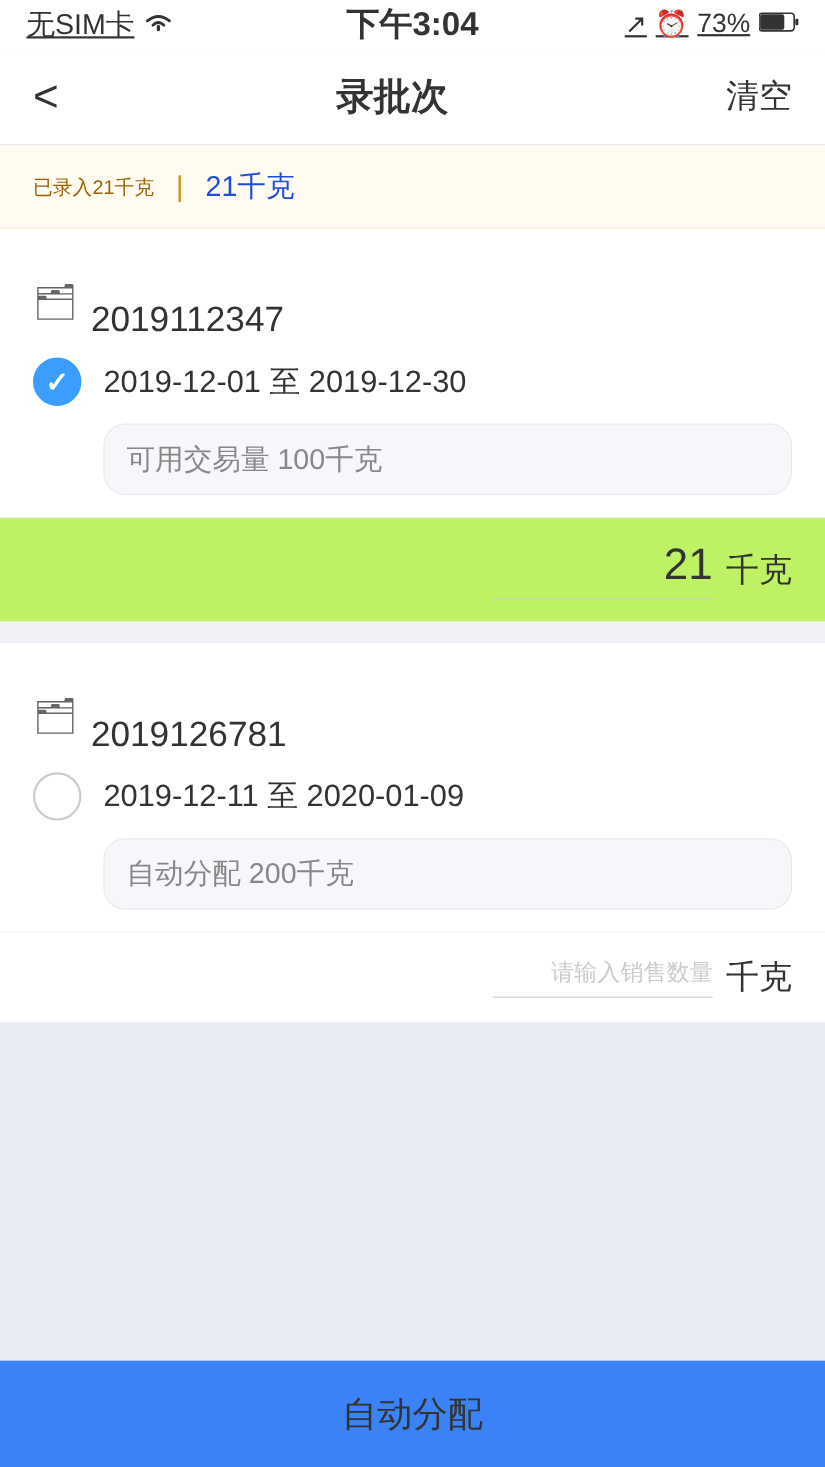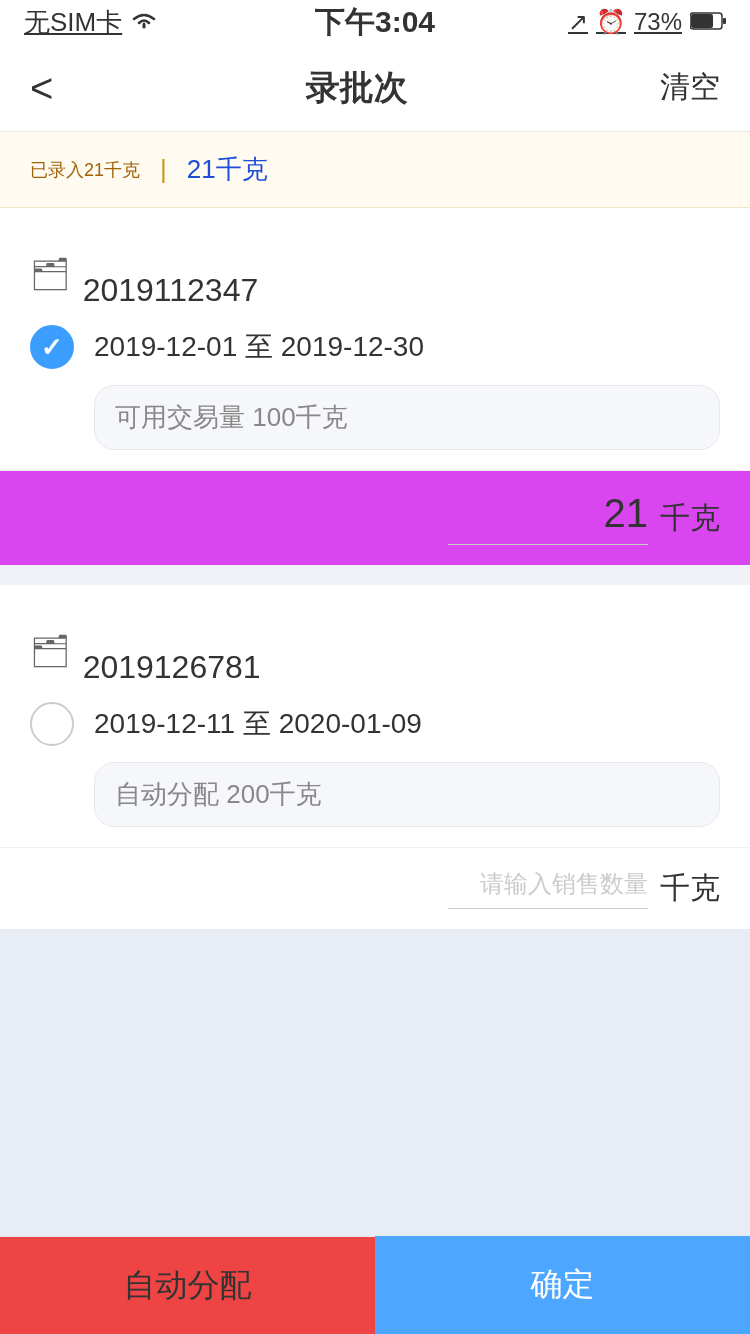--- a/index.html
+++ b/index.html
@@ -159,21 +159,21 @@
       color: #888;
       margin: 0 0 0 64px;
     }
 
     
     .quantity-row {
       display: flex;
       align-items: center;
       justify-content: flex-end;
       padding: 20px 30px;
-      background: #d946ef;
+      background: #bef264;
       border-top: 1px solid #f0f0f0;
       gap: 12px;
     }
     .quantity-value {
       font-size: 40px;
       color: #333;
       font-weight: 400;
     }
     .quantity-unit {
       font-size: 30px;
@@ -200,21 +200,21 @@
     .input-row {
       display: flex;
       align-items: center;
       justify-content: flex-end;
       padding: 20px 30px;
       background: #fff;
       border-top: 1px solid #f0f0f0;
       gap: 12px;
     }
     .input-placeholder {
-      font-size: 24px;
+      font-size: 21px;
       color: #ccc;
     }
     .input-unit {
       font-size: 30px;
       color: #333;
     }
     .input-underline {
       display: flex;
       flex-direction: column;
       align-items: flex-end;
@@ -231,21 +231,21 @@
     .bottom-bar {
       display: flex;
       position: fixed;
       bottom: 0;
       left: 0;
       width: 750px;
       height: 98px;
     }
     .btn-auto {
       flex: 1;
-      background: #ef4444;
+      background: #3b82f6;
       display: flex;
       align-items: center;
       justify-content: center;
       font-size: 32px;
       color: #333;
       cursor: pointer;
       border-top: 1px solid #e8e8e8;
     }
     .btn-confirm {
       flex: 1;
@@ -355,15 +355,14 @@
         </div>
         <span class="input-unit">千克</span>
       </div>
     </div>
 
     <div class="empty-area"></div>
   </div>
 
   <div class="bottom-bar">
     <div class="btn-auto">自动分配</div>
-    <div class="btn-confirm">确定</div>
   </div>
 </div>
 
 </body></html>

